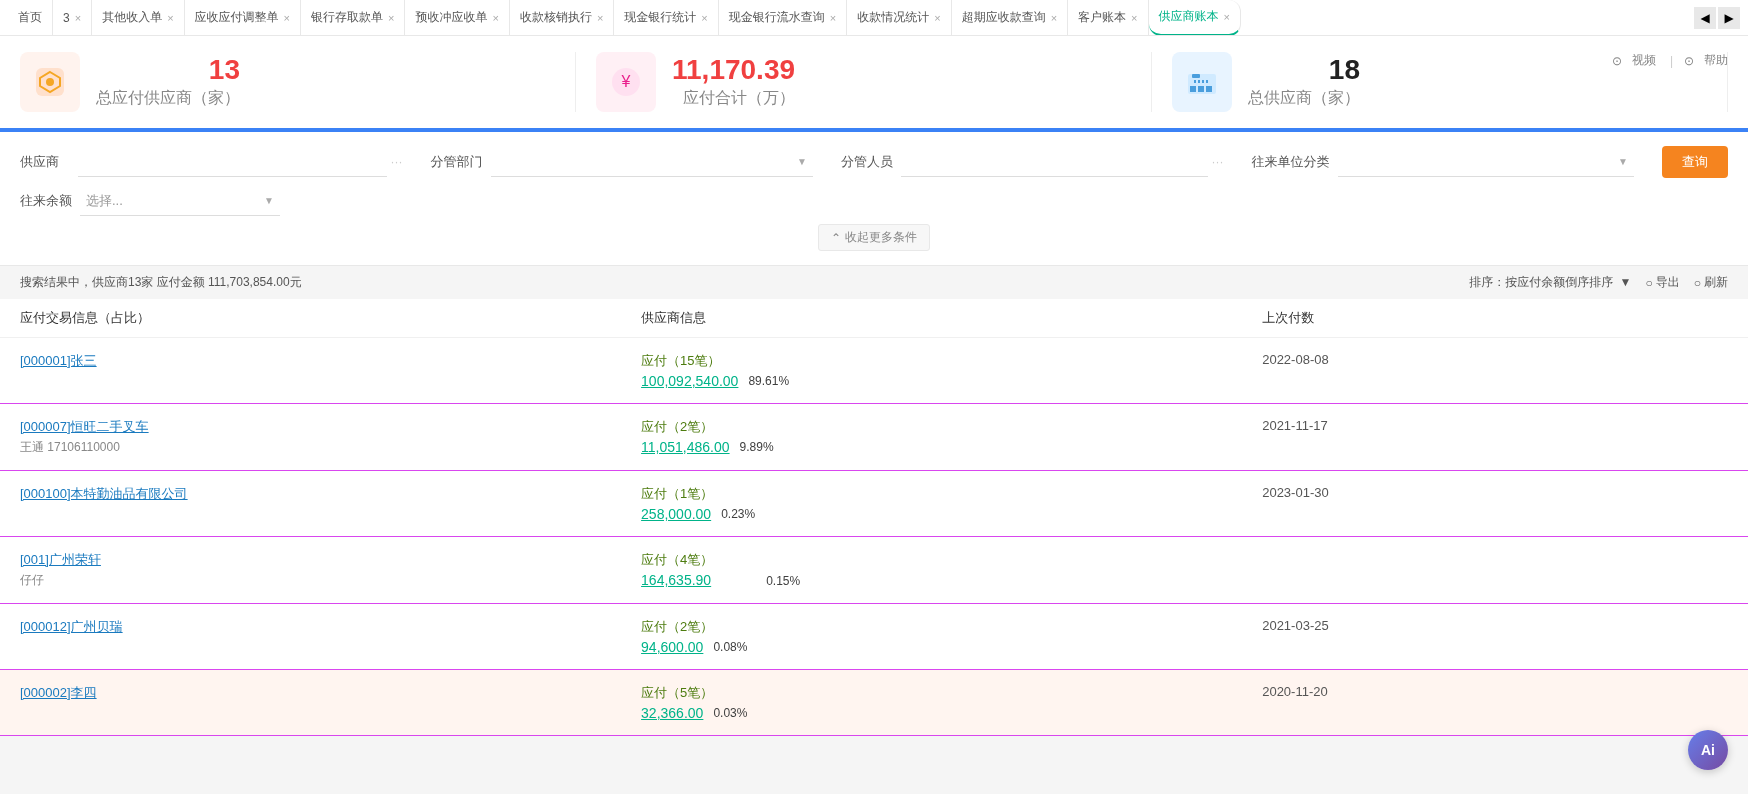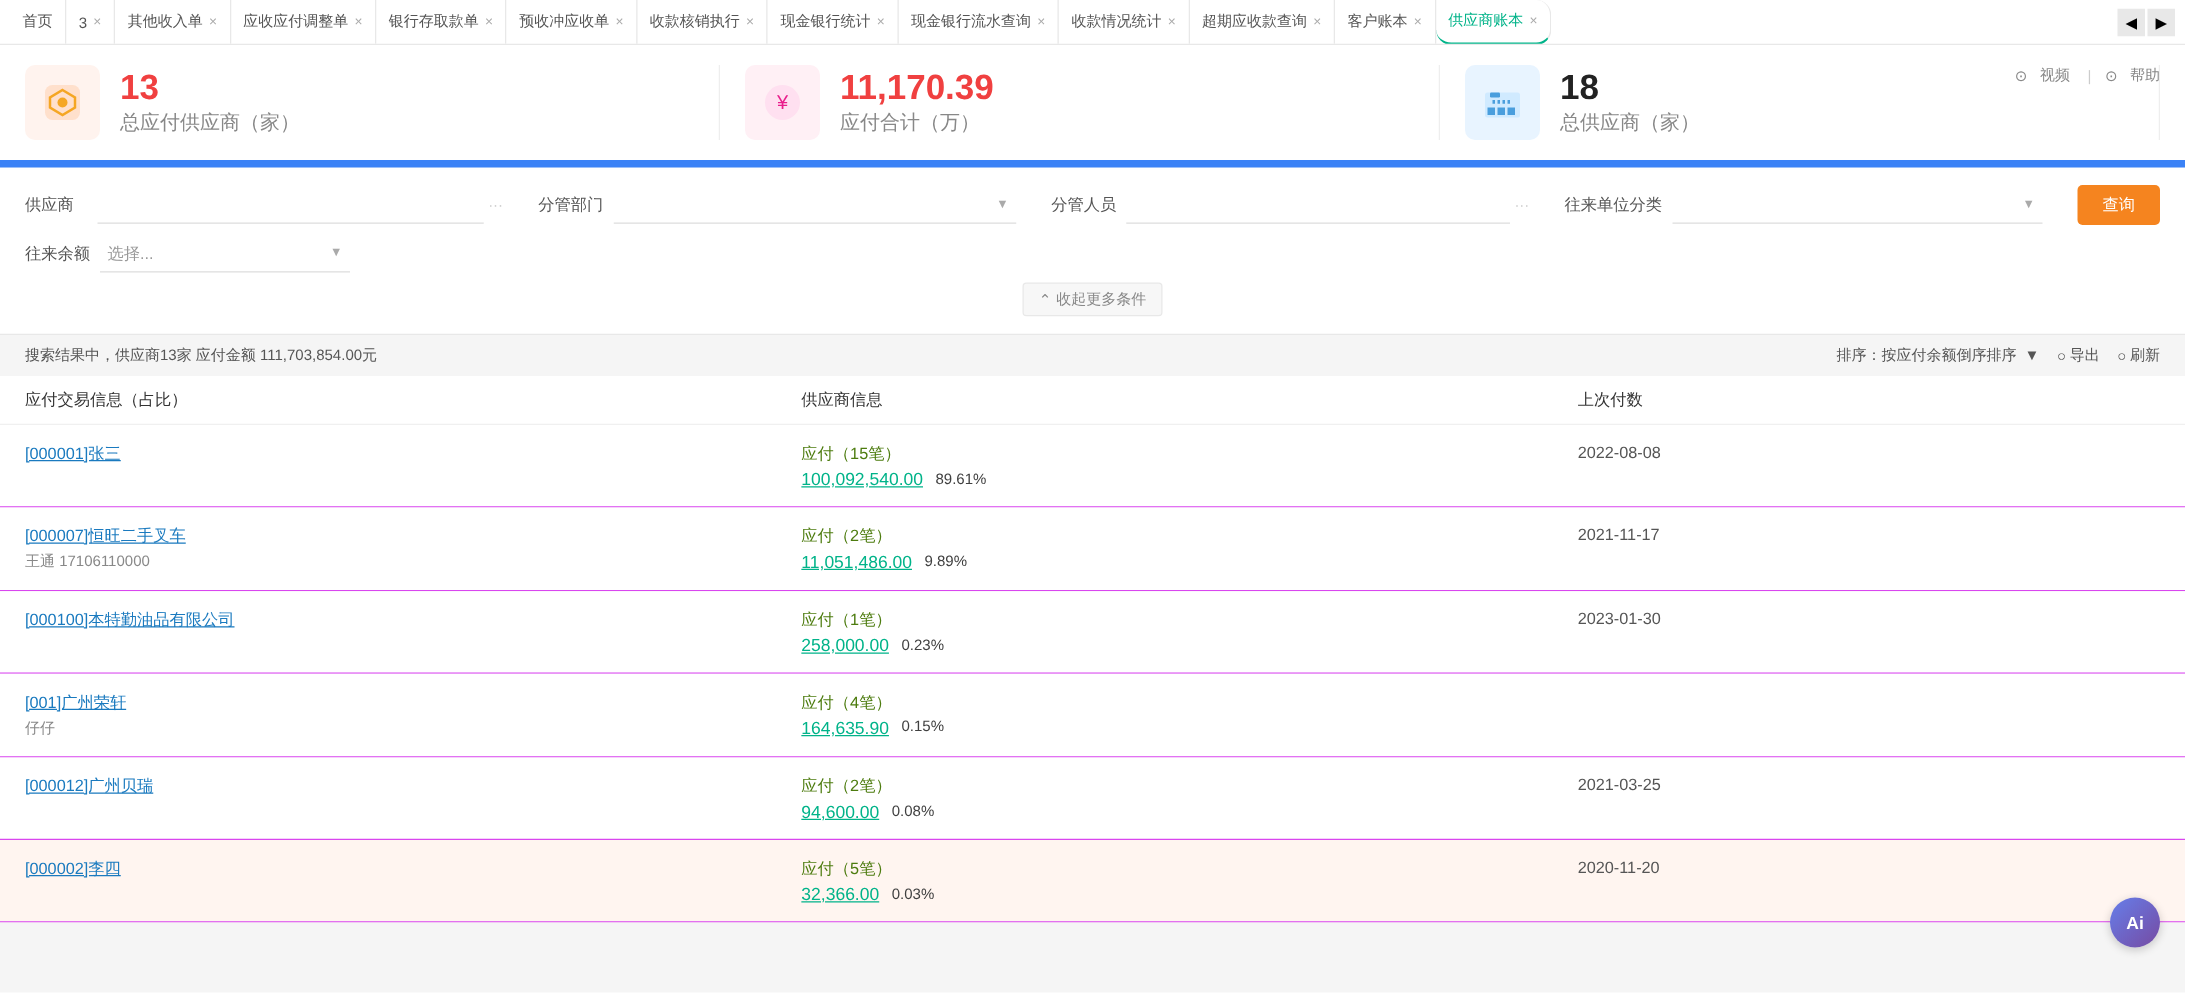--- a/index.html
+++ b/index.html
@@ -53,22 +53,23 @@
       font-size: 12px;
       margin-left: 2px;
     }
 
     
     .stats-header {
       background: #fff;
       display: flex;
       align-items: center;
       padding: 16px 20px;
-      border-bottom: 6px solid #3b82f6;
+      border-bottom: 4px solid #3b82f6;
       position: relative;
+      text-align: right;
     }
     .stat-block {
       display: flex;
       align-items: center;
       flex: 1;
       border-right: 1px solid #eee;
       padding: 0 20px;
     }
     .stat-block:first-child { padding-left: 0; }
     .stat-block:last-child { border-right: none; }
@@ -274,21 +275,21 @@
     ::-webkit-scrollbar { width: 6px; height: 6px; }
     ::-webkit-scrollbar-track { background: #f1f1f1; }
     ::-webkit-scrollbar-thumb { background: #ccc; border-radius: 3px; }
 
     .divider { width: 1px; color: #ccc; padding: 0 4px; }
 
     
     .ai-badge {
       position: fixed;
       right: 20px;
-      bottom: 36px;
+      bottom: 24px;
       background: linear-gradient(135deg, #667eea 0%, #764ba2 100%);
       color: white;
       border-radius: 50%;
       width: 40px;
       height: 40px;
       display: flex;
       align-items: center;
       justify-content: center;
       font-size: 14px;
       font-weight: bold;
@@ -532,21 +533,21 @@
     <div class="last-payment">2023-01-30</div>
   </div>
 
   <div class="table-row">
     <div>
       <div class="supplier-link">[001]广州荣轩</div>
       <div class="supplier-sub">仔仔</div>
     </div>
     <div>
       <div class="payable-count">应付（4笔）</div>
-      <div style="display:flex;align-items:flex-start;">
+      <div style="display:flex;align-items:flex-end;gap:45px;">
         <span class="payable-amount">164,635.90</span>
         <span class="payable-percent">0.15%</span>
       </div>
     </div>
     <div class="last-payment"></div>
   </div>
 
   <div class="table-row">
     <div>
       <div class="supplier-link">[000012]广州贝瑞</div>

